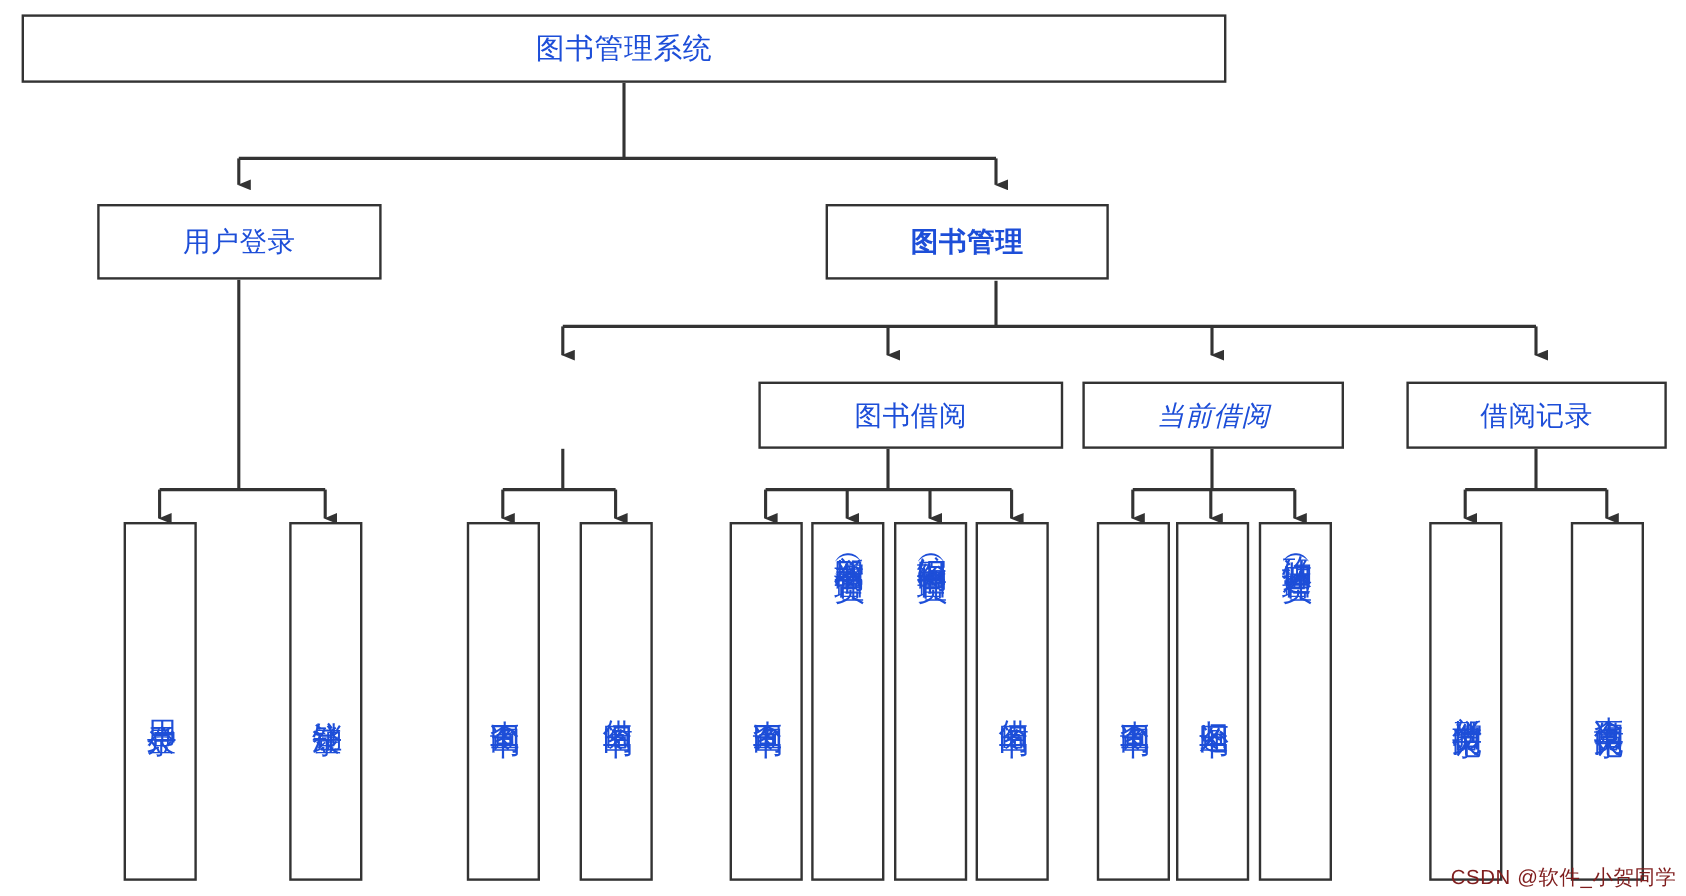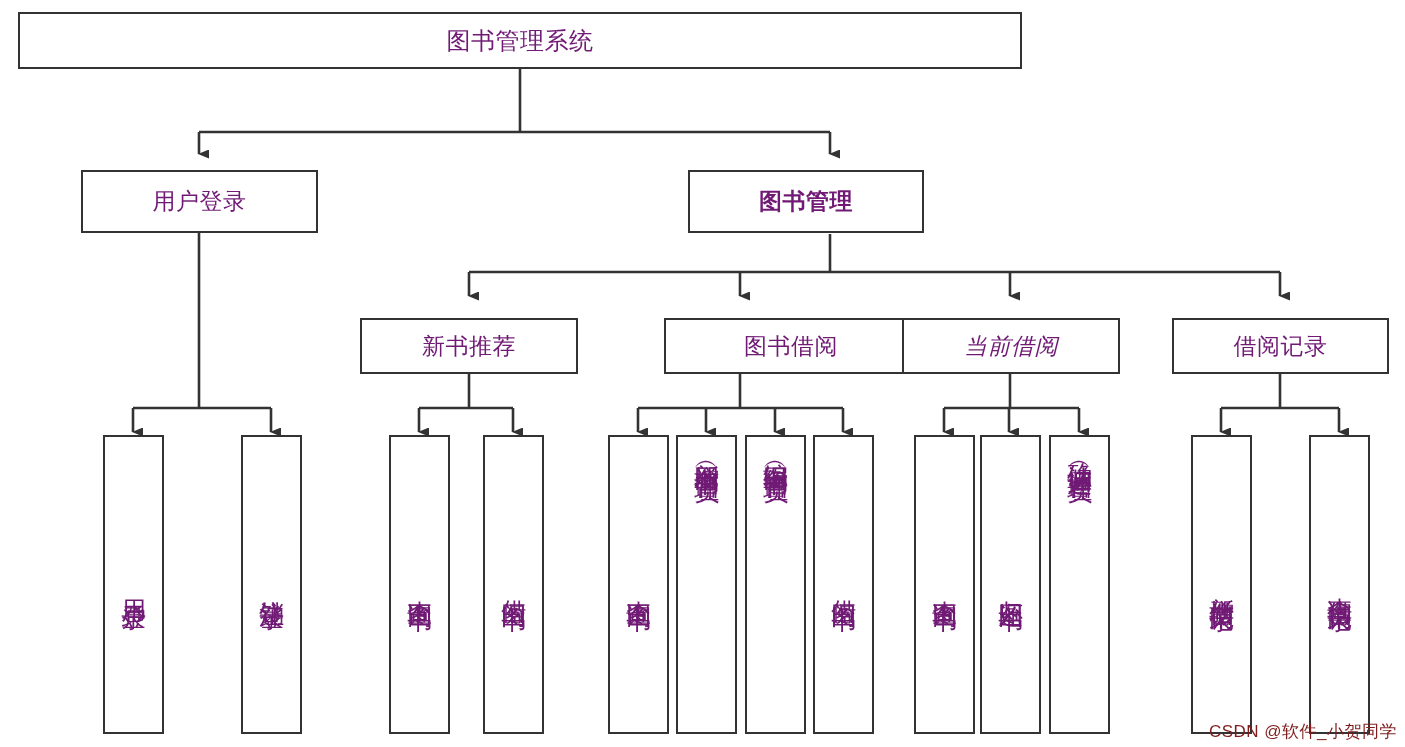--- a/index.html
+++ b/index.html
@@ -34,21 +34,21 @@
     border: 2.5px solid #333333;
     display: flex;
     align-items: center;
     justify-content: center;
     color: #1b1b1b;
   }
   .node-label {
     display: block;
     line-height: 1.08;
     letter-spacing: 0.5px;
-    color: #701a75;
+    color: #1d4ed8;
     white-space: nowrap;
   }
   
   .node.horiz .node-label {
     font-size: 23px;
   }
   .node.root .node-label {
     font-size: 24px;
   }
   
@@ -142,24 +142,21 @@
     <span class="node-label">图书管理系统</span>
   </div>
 
   <div class="node horiz" style="left:81px; top:170px; width:237px; height:63px;">
     <span class="node-label">用户登录</span>
   </div>
   <div class="node horiz" style="left:688px; top:170px; width:236px; height:63px;font-weight:bold;">
     <span class="node-label">图书管理</span>
   </div>
 
-  <div class="node horiz" style="left:360px; top:318px; width:218px; height:56px;">
-    <span class="node-label">新书推荐</span>
-  </div>
-  <div class="node horiz" style="left:632px; top:318px; width:254px; height:56px;margin-left:32px;">
+  <div class="node horiz" style="left:632px; top:318px; width:254px; height:56px;">
     <span class="node-label">图书借阅</span>
   </div>
   <div class="node horiz" style="left:902px; top:318px; width:218px; height:56px;font-style:italic;">
     <span class="node-label">当前借阅</span>
   </div>
   <div class="node horiz" style="left:1172px; top:318px; width:217px; height:56px;">
     <span class="node-label">借阅记录</span>
   </div>
 
   <div class="node vert centered" style="left:103px; top:435px; width:61px; height:299px;">

